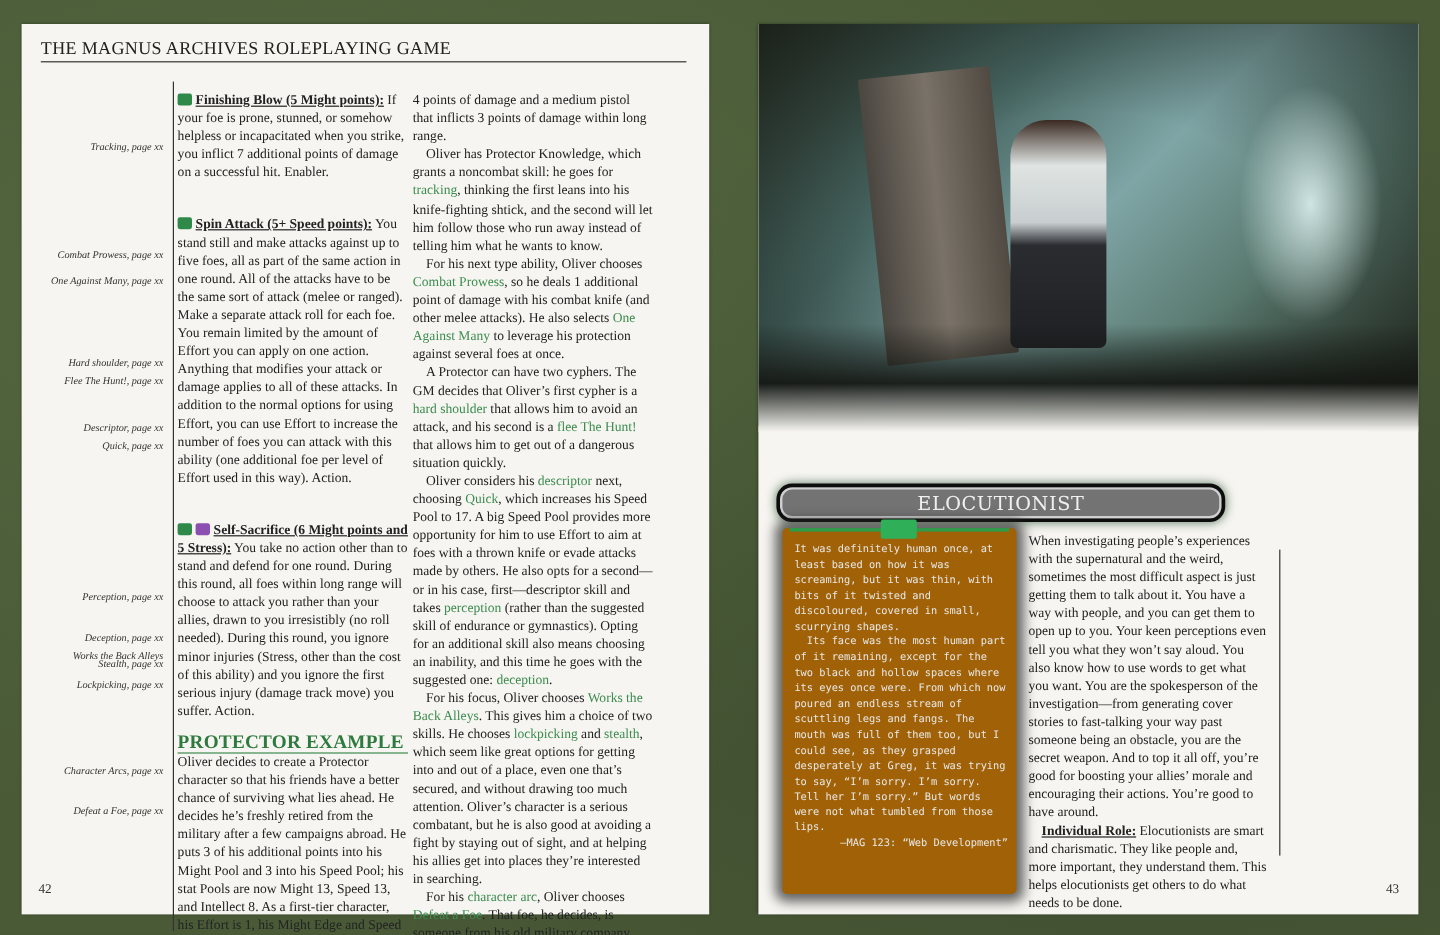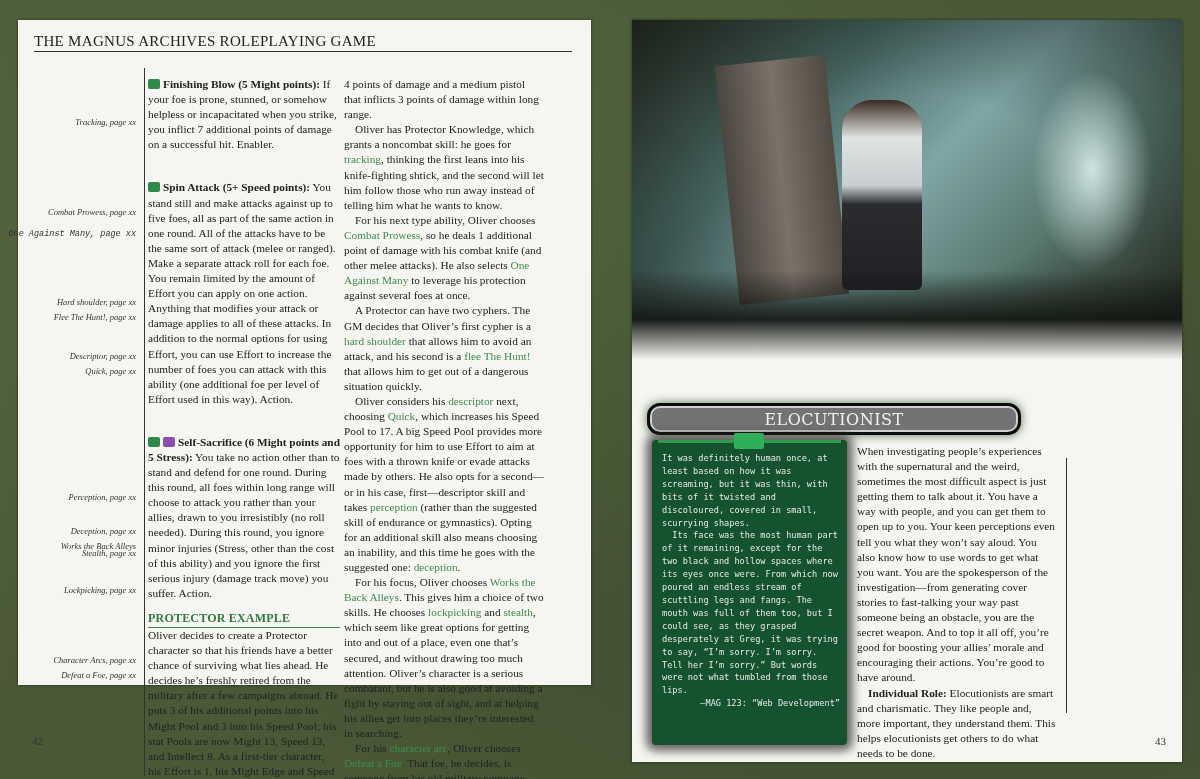--- a/index.html
+++ b/index.html
@@ -10,21 +10,21 @@
       radial-gradient(ellipse at 20% 30%, rgba(90,110,70,0.6), transparent 60%),
       radial-gradient(ellipse at 80% 70%, rgba(50,65,40,0.6), transparent 60%);
     font-family: "Liberation Serif", "DejaVu Serif", serif;
     position: relative;
   }
   .page {
     position: absolute;
     background: #f6f5f1;
     box-shadow: 0 0 3px rgba(0,0,0,0.5);
   }
-  #left-page { left: 18px; top: 20px; width: 573px; height: 665px; }
+  #left-page { left: 18px; top: 20px; width: 573px; height: 742px; }
   #right-page { left: 632px; top: 20px; width: 550px; height: 742px; overflow: hidden; }
 
   .running-head {
     position: absolute; left: 16px; top: 13px; width: 538px;
     font-size: 15px; letter-spacing: 0.3px; color: #222;
     border-bottom: 1px solid #333; padding-bottom: 1px;
   }
   .margin-notes { position: absolute; left: 0; top: 0; width: 118px; }
   .margin-note {
     position: absolute; right: 0; font-style: italic; font-size: 8.5px; color: #333;
@@ -34,30 +34,30 @@
     position: absolute; left: 126px; top: 48px; width: 1px; height: 708px; background: #333;
   }
   .col {
     position: absolute; font-size: 11.3px; line-height: 15.1px; color: #222;
   }
   #col-a { left: 130px; top: 57px; width: 192px; }
   #col-b { left: 326px; top: 57px; width: 200px; }
   .col p { margin-bottom: 0; }
   .col p.indent { text-indent: 11px; }
   .col p.gap { margin-top: 28px; }
-  .ability-title { font-weight: bold; }
+  .ability-title { font-weight: bold; text-decoration: underline; }
   .icon {
     display: inline-block; width: 12px; height: 10px; vertical-align: -1px; margin-right: 3px;
     border-radius: 2px;
   }
   .icon-might { background: #2f8a4a; }
   .icon-stress { background: #8a4fb0; }
   .link { color: #3d8c4f; margin-top: 12px; }
   .section-heading {
-    color: #2f7a3e; font-weight: bold; font-size: 12px; letter-spacing: 0.2px;
+    color: #2f7a3e; font-weight: bold; font-size: 16px; letter-spacing: 0.2px;
     border-bottom: 1.5px solid #3d8c4f; margin-top: 10px; padding-bottom: 1px;
   }
   .folio { position: absolute; font-size: 11px; color: #333; }
   #folio-left { left: 14px; top: 715px; }
   #folio-right { right: 16px; top: 715px; }
 
   
   .illustration {
     position: absolute; left: 0; top: 0; width: 550px; height: 335px;
     background:
@@ -87,21 +87,21 @@
     background: #737373; border: 2px solid #cfcfcf; outline: 3px solid #0d0d0d;
     border-radius: 10px;
     box-shadow: 0 0 8px 4px rgba(30,70,35,0.6);
     display: flex; align-items: center; justify-content: center;
   }
   .banner-title {
     color: #f0f0f0; font-family: "DejaVu Serif", serif; font-size: 16px; letter-spacing: 0.5px;
   }
   .quote-box {
     position: absolute; left: 20px; top: 420px; width: 195px; height: 305px;
-    background: #14532d;
+    background: #a16207;
     box-shadow: 0 0 10px 6px rgba(40,40,40,0.7);
     border-radius: 4px;
   }
   .quote-bar {
     position: absolute; left: 6px; top: 0; width: 183px; height: 3px; background: #2e9a4a;
   }
   .quote-badge {
     position: absolute; left: 82px; top: -7px; width: 30px; height: 16px; background: #2fb058;
     border-radius: 2px;
   }
@@ -120,31 +120,31 @@
 </style>
 </head>
 <body>
 
 <div class="page" id="left-page">
   <div class="running-head">THE MAGNUS ARCHIVES ROLEPLAYING GAME</div>
 
   <div class="margin-notes" id="margin-notes">
       <div class="margin-note" style="top: 97px;">Tracking, page xx</div>
       <div class="margin-note" style="top: 187px;">Combat Prowess, page xx</div>
-      <div class="margin-note" style="top: 209px; font-family: Liberation Mono, monospace;">One Against Many, page xx</div>
+      <div class="margin-note" style="top: 209px;">One Against Many, page xx</div>
       <div class="margin-note" style="top: 277px; margin-left: 35px;">Hard shoulder, page xx</div>
       <div class="margin-note" style="top: 292px;">Flee The Hunt!, page xx</div>
       <div class="margin-note" style="top: 331px;">Descriptor, page xx</div>
       <div class="margin-note" style="top: 346px;">Quick, page xx</div>
       <div class="margin-note" style="top: 450px; margin-top: 22px;">Perception, page xx</div>
       <div class="margin-note" style="top: 506px; font-style: italic;">Deception, page xx</div>
       <div class="margin-note" style="top: 521px;">Works the Back Alleys</div>
-      <div class="margin-note" style="top: 545px; margin-top: 20px;">Lockpicking, page xx</div>
+      <div class="margin-note" style="top: 545px;">Lockpicking, page xx</div>
       <div class="margin-note" style="top: 528px; text-align: center;">Stealth, page xx</div>
-      <div class="margin-note" style="top: 635px; font-family: Liberation Serif, serif;">Character Arcs, page xx</div>
+      <div class="margin-note" style="top: 617px; font-family: Liberation Serif, serif;">Character Arcs, page xx</div>
       <div class="margin-note" style="top: 650px;">Defeat a Foe, page xx</div>
     </div>
   <div class="rule-left"></div>
 
   <div class="col" id="col-a">
     <p>
       <span class="icon icon-might"></span><span class="ability-title">Finishing Blow (5 Might points):</span><span> If your foe is prone, stunned, or somehow helpless or incapacitated when you strike, you inflict 7 additional points of damage on a successful hit. Enabler.</span>
     </p>
     <p class="gap">
       <span class="icon icon-might"></span><span class="ability-title">Spin Attack (5+ Speed points):</span><span> You stand still and make attacks against up to five foes, all as part of the same action in one round. All of the attacks have to be the same sort of attack (melee or ranged). Make a separate attack roll for each foe. You remain limited by the amount of Effort you can apply on one action. Anything that modifies your attack or damage applies to all of these attacks. In addition to the normal options for using Effort, you can use Effort to increase the number of foes you can attack with this ability (one additional foe per level of Effort used in this way). Action.</span>

